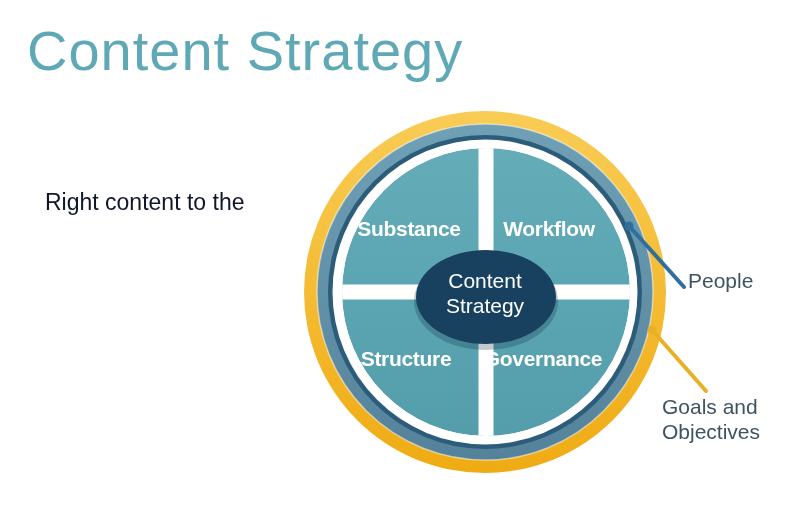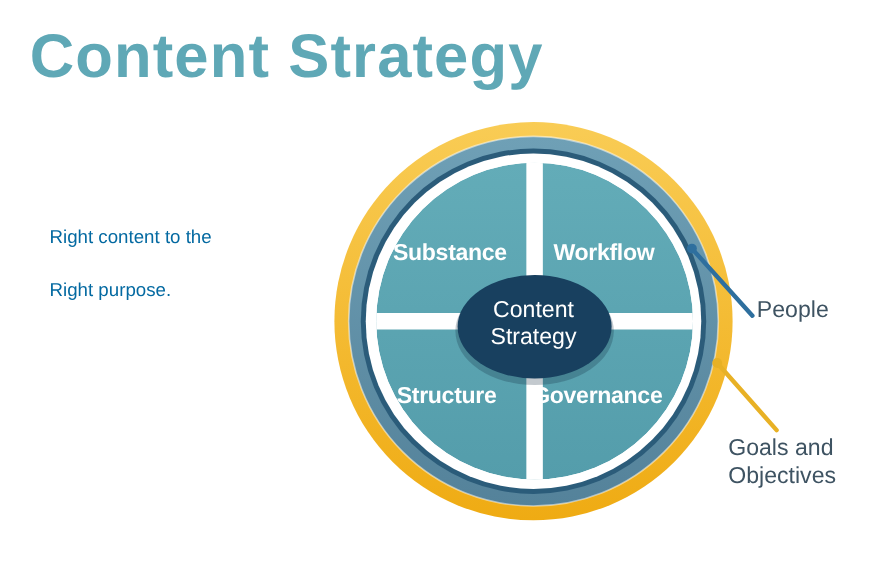--- a/index.html
+++ b/index.html
@@ -12,32 +12,32 @@
     height: 517px;
     position: relative;
     overflow: hidden;
     font-family: "Liberation Sans", sans-serif;
   }
   .slide-title {
     position: absolute;
     left: 27px;
     top: 18px;
     font-size: 56px;
-    font-weight: 700;
+    font-weight: 400;
     color: #5FA8B6;
     letter-spacing: 1px;
     white-space: nowrap;
   }
   .intro-text {
     position: absolute;
     left: 45px;
-    top: 192px;
-    font-size: 17px;
+    top: 178px;
+    font-size: 23px;
     line-height: 48px;
-    color: #0369a1;
+    color: #0f172a;
   }
   .diagram-svg {
     position: absolute;
     left: 0;
     top: 0;
   }
   .quad-label {
     font-family: "Liberation Sans", sans-serif;
     font-size: 21px;
     font-weight: bold;
@@ -57,21 +57,20 @@
     fill: #3E5362;
   }
 </style>
 </head>
 <body>
 
 <div class="slide-title">Content Strategy</div>
 
 <div class="intro-text">
   <div>Right content to the</div>
-  <div>Right purpose.</div>
 </div>
 
 <svg class="diagram-svg" width="800" height="517" viewBox="0 0 800 517">
   <defs>
     <linearGradient id="gradYellow" x1="0" y1="0" x2="0" y2="1">
       <stop offset="0" stop-color="#F9CC55"></stop>
       <stop offset="1" stop-color="#EFAB13"></stop>
     </linearGradient>
     <linearGradient id="gradBlue" x1="0" y1="0" x2="0" y2="1">
       <stop offset="0" stop-color="#6FA0B6"></stop>

